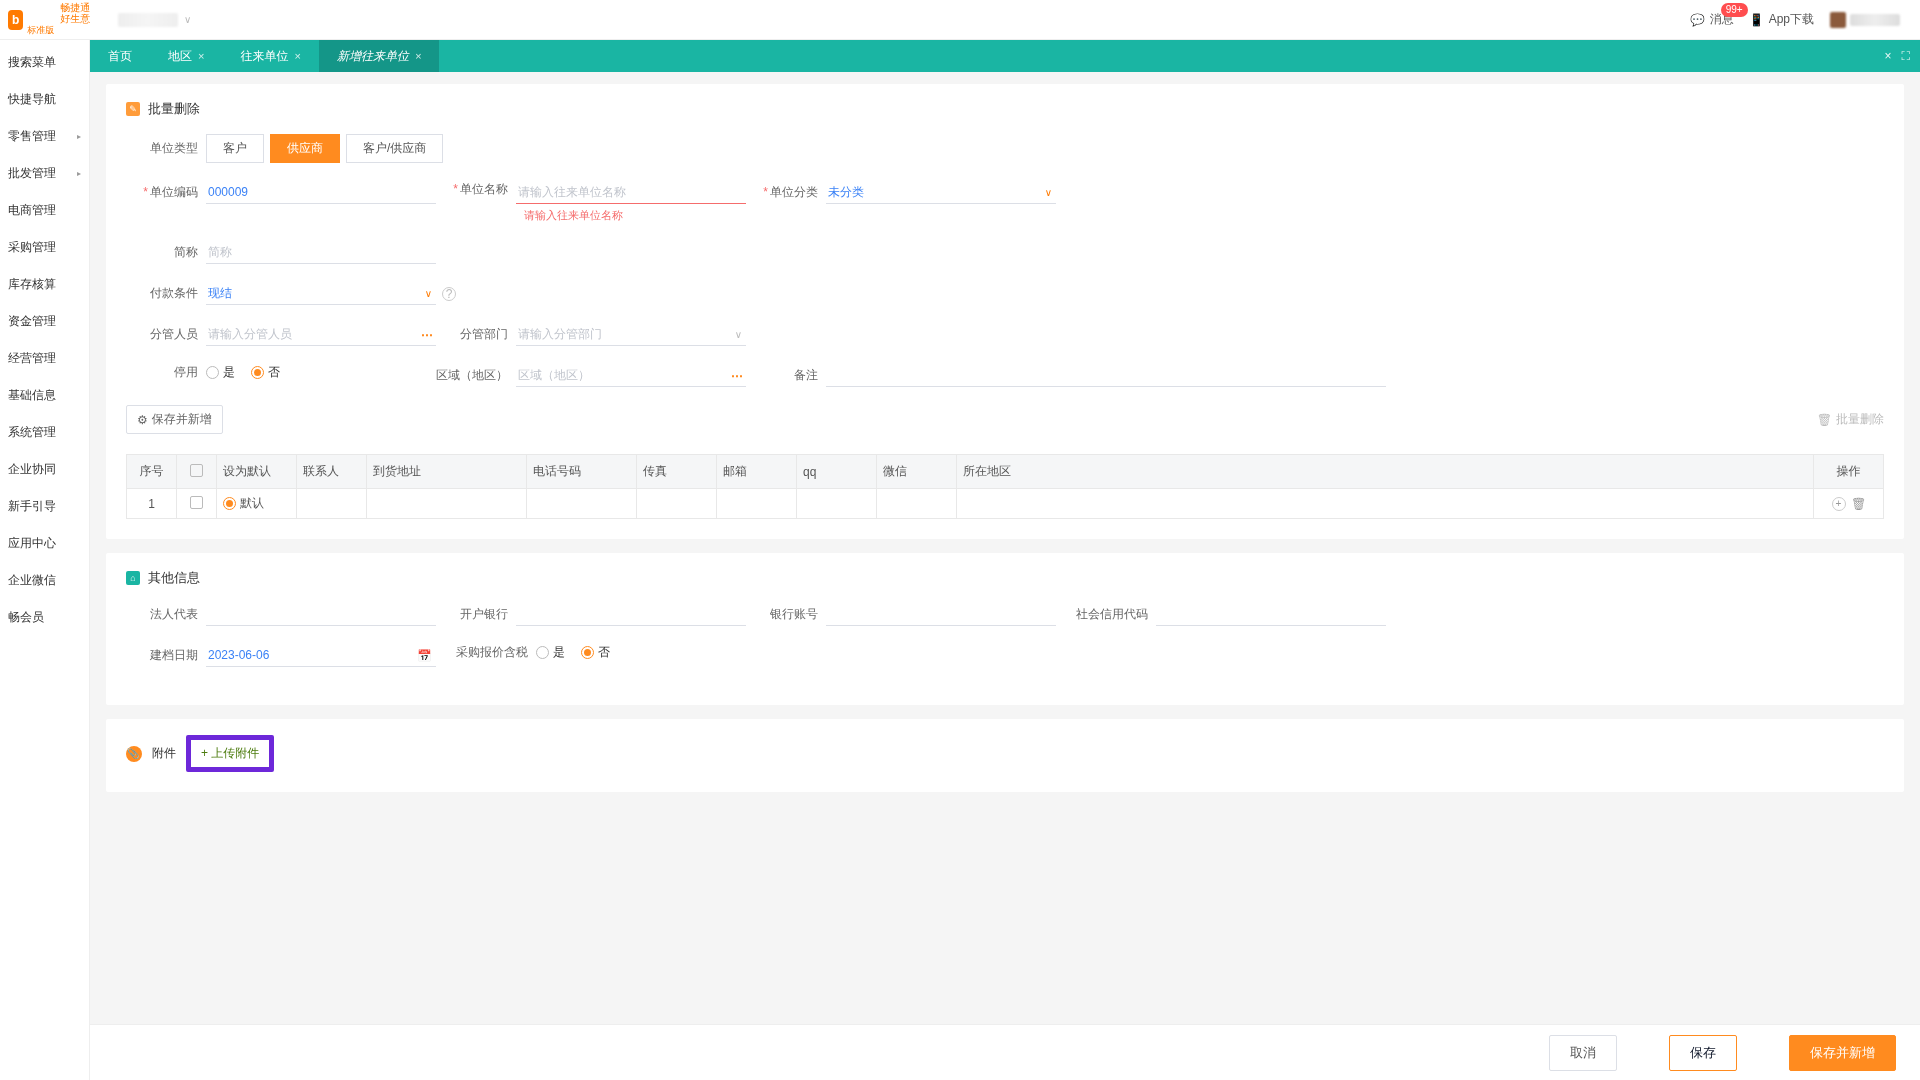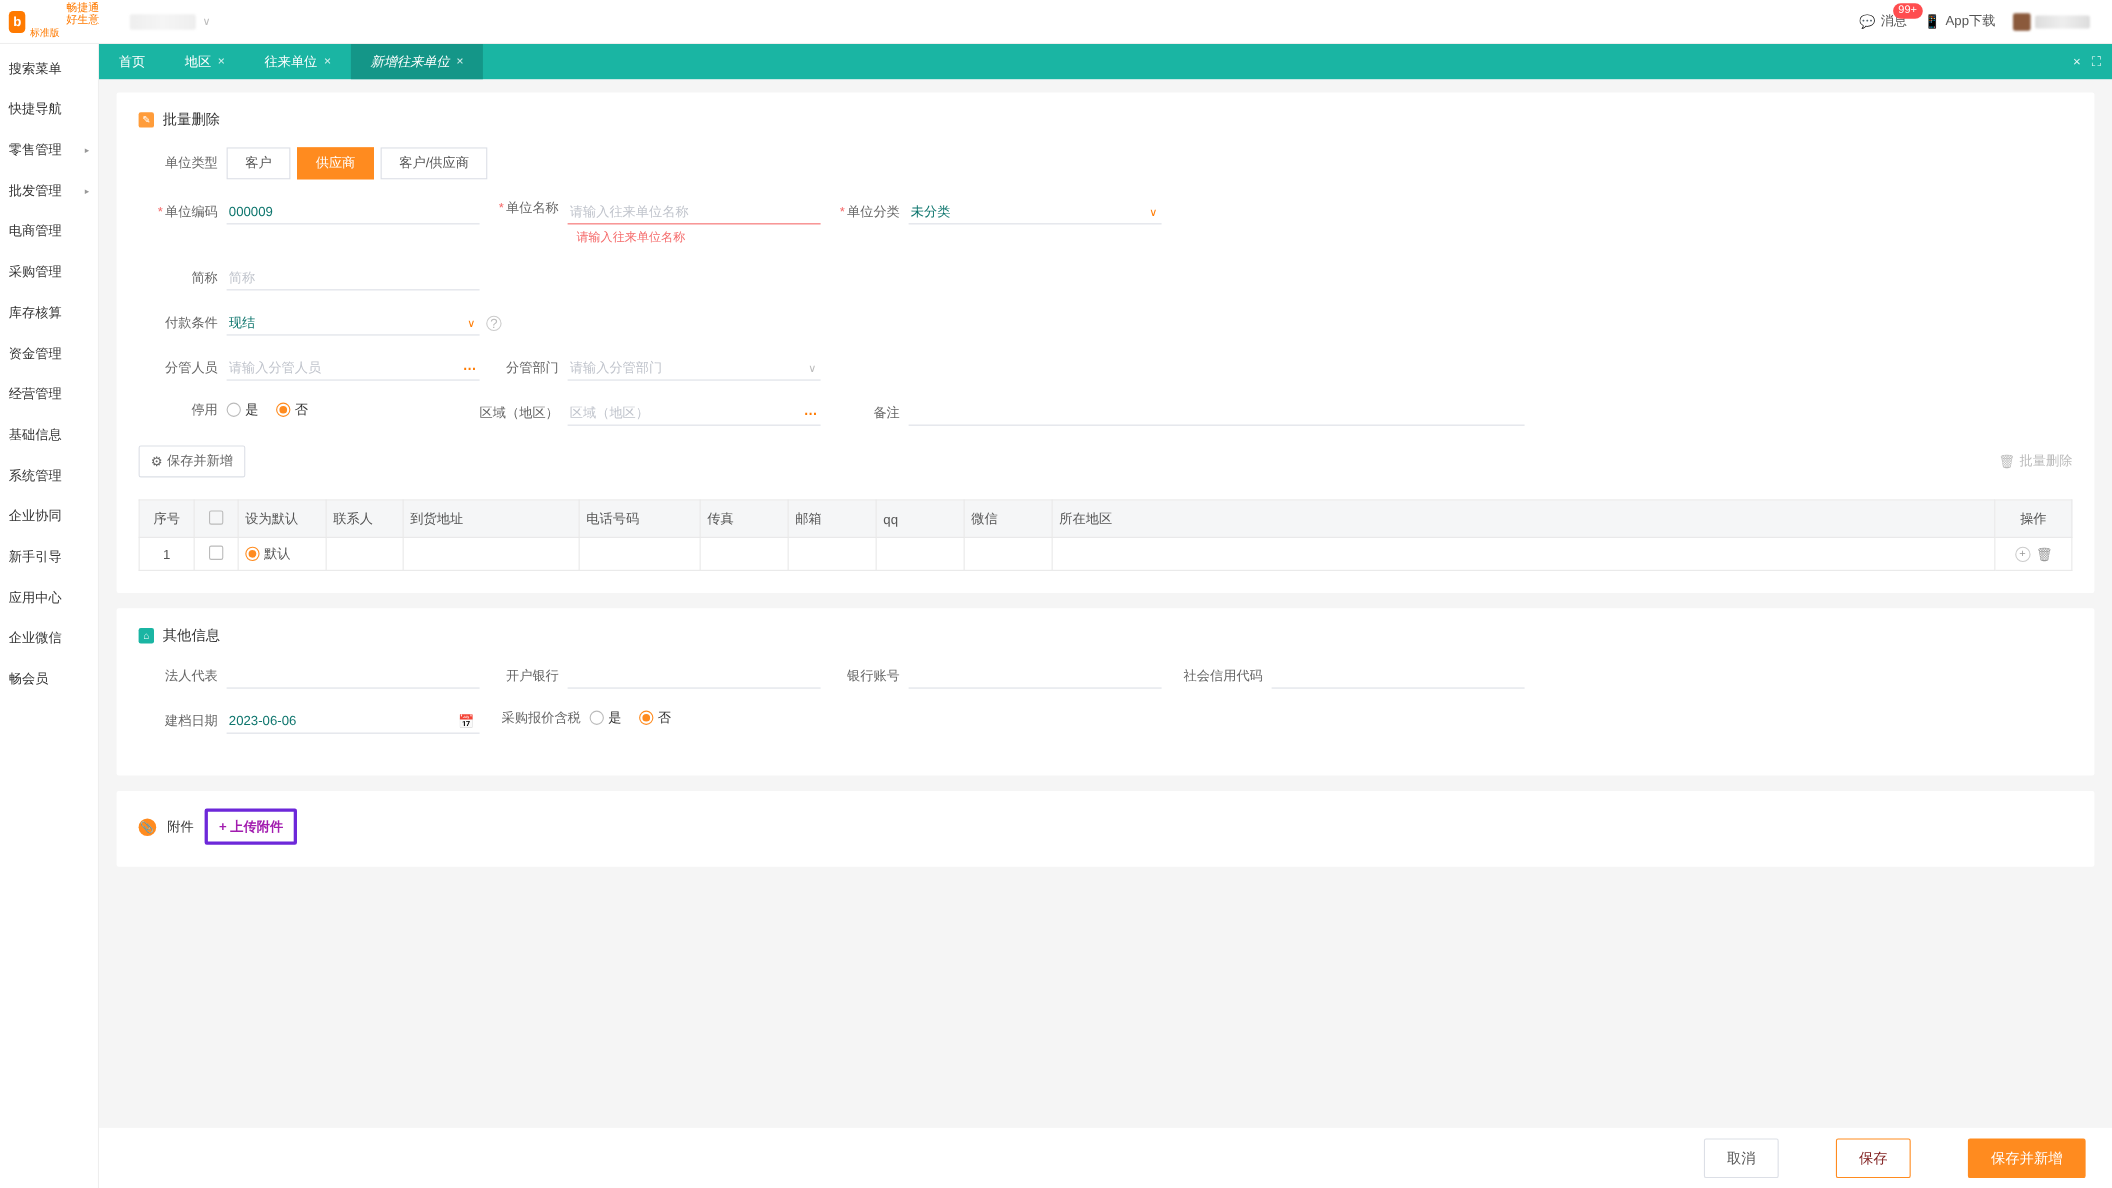--- a/index.html
+++ b/index.html
@@ -47,21 +47,21 @@
 .panel { background: #fff; border-radius: 2px; padding: 16px 20px 20px 20px; margin-bottom: 14px; }
 .panel-title { display: flex; align-items: center; gap: 8px; font-size: 13px; color: #333; margin-bottom: 16px; font-weight: 500; }
 .pt-icon { width: 14px; height: 14px; background: #ff9c3a; border-radius: 2px; display:flex;align-items:center;justify-content:center;color:#fff;font-size:9px;}
 .pt-icon.teal { background: #1ab5a3; }
 
 
 .form-row { display: flex; align-items: flex-start; margin-bottom: 18px; flex-wrap: wrap; }
 .form-group { display: flex; align-items: center; }
 .form-label { width: 80px; text-align: right; color: #666; font-size: 12px; padding-right: 8px; flex-shrink: 0; }
 .form-label .req { color: #f56c6c; margin-right: 2px; }
-.form-input { border: none; border-bottom: 1px solid #dcdfe6; padding: 4px 2px; font-size: 12px; color: #0f766e; outline: none; width: 230px; background: transparent; }
+.form-input { border: none; border-bottom: 1px solid #dcdfe6; padding: 4px 2px; font-size: 12px; color: #3b82f6; outline: none; width: 230px; background: transparent; }
 .form-input.err { border-bottom-color: #f56c6c; }
 .form-input::placeholder { color: #c0c4cc; }
 .form-select-wrap { position: relative; display: flex; align-items: center; }
 .sel-chev { position: absolute; right: 4px; color: #ff7a00; font-size: 10px; pointer-events: none; }
 .sel-chev.gray { color: #bbb; }
 .form-help { color: #bbb; margin-left: 6px; font-size: 12px; border: 1px solid #ccc; border-radius: 50%; width: 14px; height: 14px; display: inline-flex; align-items: center; justify-content: center; }
 .err-msg { color: #f56c6c; font-size: 11px; margin-top: 4px; margin-left: 88px; display: block; width: 100%; }
 .dots-icon { color: #ff7a00; position: absolute; right: 4px; cursor: pointer; font-weight: bold; letter-spacing: -1px; }
 
 
@@ -90,27 +90,27 @@
 .row-act .del { border:none; font-size:12px;}
 .chk { width: 13px; height: 13px; border: 1px solid #bbb; display: inline-block; border-radius: 2px; }
 
 
 .date-wrap { position: relative; display: flex; align-items: center; }
 .date-icon { position: absolute; right: 4px; color: #ff8b1f; font-size: 12px; }
 
 
 .attach-row { display: flex; align-items: center; gap: 10px; }
 .attach-icon { width: 16px; height: 16px; background: #ff8b1f; border-radius: 50%; display:flex;align-items:center;justify-content:center;color:#fff;font-size:10px;}
-.upload-btn { border: 3px solid #6d28d9; color: #a21caf; background: #fff; padding: 5px 10px; font-size: 12px; cursor: pointer; border-radius: 2px; font-weight: bold; }
+.upload-btn { border: 5px solid #6d28d9; color: #4d7c0f; background: #fff; padding: 5px 10px; font-size: 12px; cursor: pointer; border-radius: 2px; }
 
 
 .footer { position: fixed; bottom: 0; left: 90px; right: 0; height: 56px; background: #fff; border-top: 1px solid #eee; display: flex; align-items: center; justify-content: flex-end; padding: 0 24px; gap: 10px; }
 .btn { padding: 8px 20px; font-size: 13px; border-radius: 2px; cursor: pointer; margin-left: 42px; }
 .btn-default { border: 1px solid #dcdfe6; background: #fff; color: #555; }
-.btn-outline { border: 1px solid #ff8b1f; background: #fff; color: #7f1d1d; }
+.btn-outline { border: 1px solid #ff8b1f; background: #fff; color: #0f172a; }
 .btn-primary { border: 1px solid #ff8b1f; background: #ff8b1f; color: #fff; }
 
 .col-group { display:flex; flex-direction:column; }
 </style>
 </head>
 <body>
 
 <div class="app">
 
   <div class="top-header">

